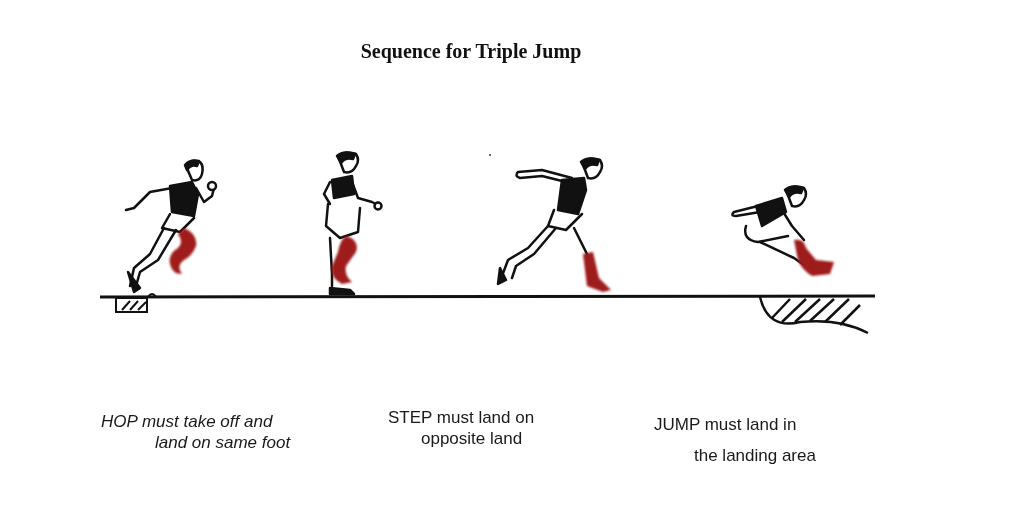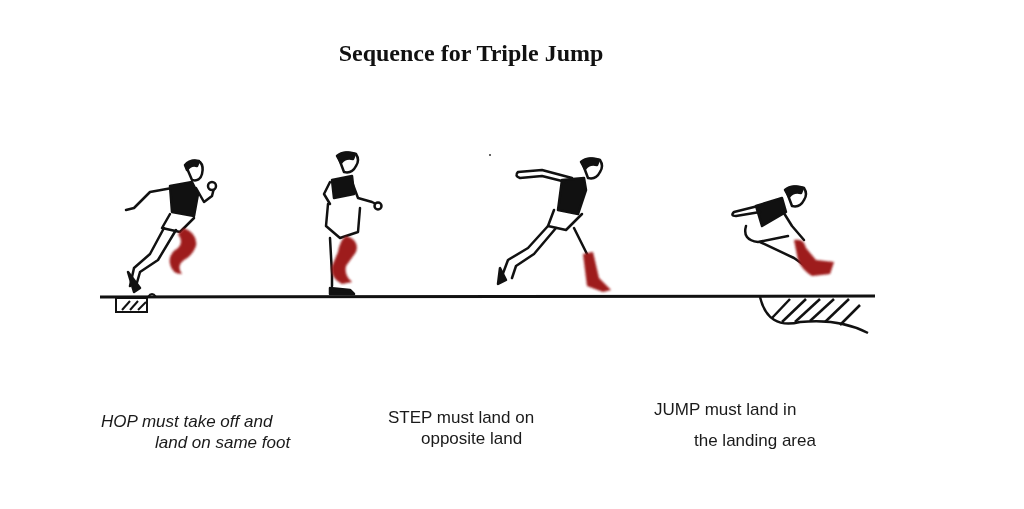--- a/index.html
+++ b/index.html
@@ -1,32 +1,32 @@
 <!DOCTYPE html>
 <html><head>
   <meta charset="utf-8">
   <style>
     html, body { margin: 0; padding: 0; background: #ffffff; }
     body { width: 1024px; height: 509px; position: relative; overflow: hidden; }
     .title {
       position: absolute; left: 0; top: 40px; width: 942px; text-align: center;
       font-family: "Liberation Serif", "DejaVu Serif", serif;
-      font-weight: bold; font-size: 24px; color: #111;
+      font-weight: bold; font-size: 20px; color: #111;
     }
     .diagram { position: absolute; left: 0; top: 0; }
     .caption {
       position: absolute;
       font-family: "Liberation Sans", "DejaVu Sans", sans-serif;
       font-size: 17px; color: #1a1a1a; line-height: 21px;
     }
     .caption .l2 { display: block; padding-left: 54px; }
     #cap-hop { left: 101px; top: 411px; font-style: italic; }
     #cap-step { left: 388px; top: 399px; margin-top: 8px; }
     #cap-step .l2 { padding-left: 33px; }
-    #cap-jump { left: 654px; top: 399px; }
+    #cap-jump { left: 654px; top: 414px; }
     #cap-jump .l2 { padding-left: 40px; margin-top: 10px; }
   </style>
 </head>
 <body>
 
 <div class="title">Sequence for Triple Jump</div>
 
 <svg class="diagram" width="1024" height="509" viewBox="0 0 1024 509">
   <defs>
     <filter id="blur1">

